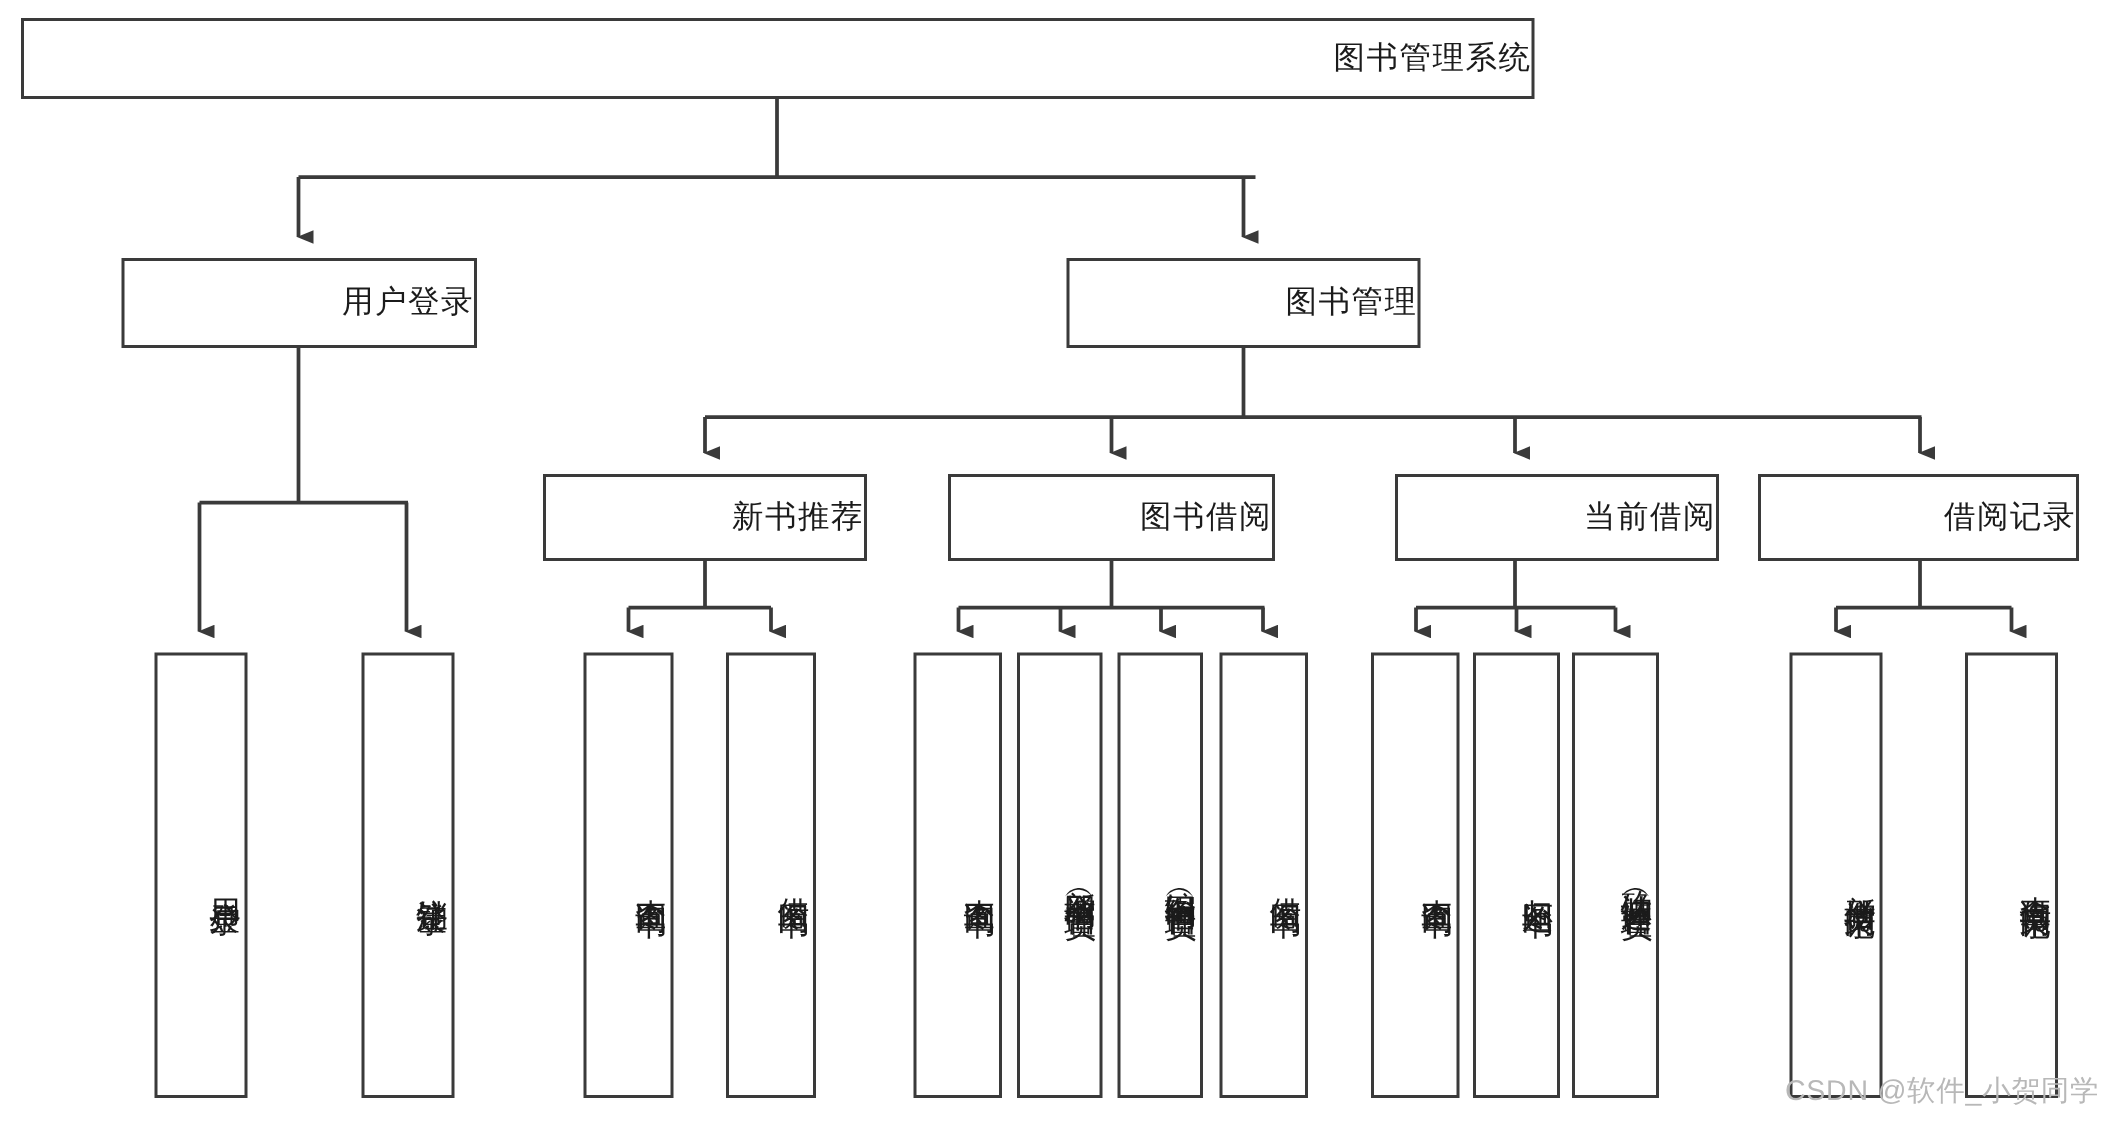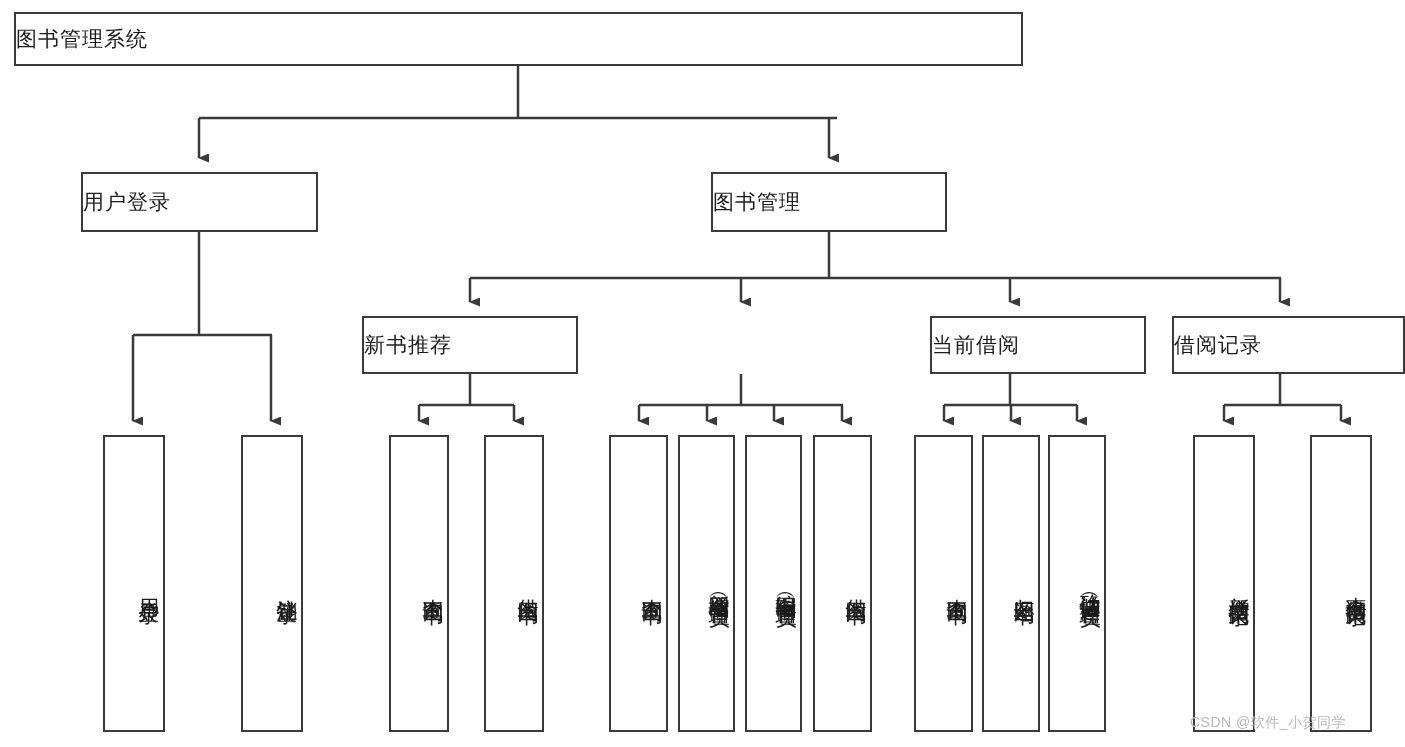--- a/index.html
+++ b/index.html
@@ -24,21 +24,21 @@
     height: 747px;
     pointer-events: none;
   }
   .node {
     position: absolute;
     box-sizing: border-box;
     background: #ffffff;
     border: 2px solid #3a3a3a;
     display: flex;
     align-items: center;
-    justify-content: flex-start;
+    justify-content: flex-end;
     color: #1b1b1b;
     z-index: 2;
   }
   .node.horiz {
     font-size: 21px;
     letter-spacing: 1px;
     line-height: 1.2;
   }
   .node.vert {
     writing-mode: vertical-rl;
@@ -51,21 +51,21 @@
   }
   .node.vert .vtext {
     writing-mode: vertical-rl;
     text-orientation: upright;
     white-space: nowrap;
   }
   .watermark {
     position: absolute;
     left: 1190px;
     top: 714px;
-    font-size: 14px;
+    font-size: 19px;
     color: #b8b8b8;
     white-space: nowrap;
     z-index: 5;
     letter-spacing: 0.5px;
   }
 </style>
 </head>
 <body>
 
 <div id="canvas">
@@ -141,26 +141,29 @@
   </div>
 
   <div class="node horiz" style="left:362px; top:316px; width:216px; height:58px;">
     <span>新书推荐</span>
   </div>
 
   <div class="node horiz" style="left:711px; top:172px; width:236px; height:60px;">
     <span>图书管理</span>
   </div>
 
+  <div class="node horiz" style="left:632px; top:316px; width:218px; height:58px;">
+    <span>图书借阅</span>
+  </div>
 
   <div class="node horiz" style="left:902px; top:316px; width:216px; height:58px;margin-left:28px;">
     <span>当前借阅</span>
   </div>
 
-  <div class="node horiz" style="left:1172px; top:316px; width:233px; height:58px;">
+  <div class="node horiz" style="left:1172px; top:316px; width:214px; height:58px;">
     <span>借阅记录</span>
   </div>
 
   <div class="node vert" style="left:103px; top:435px; width:62px; height:297px;">
     <span class="vtext">用户登录</span>
   </div>
 
   <div class="node vert" style="left:241px; top:435px; width:62px; height:297px;">
     <span class="vtext">注销登录</span>
   </div>

